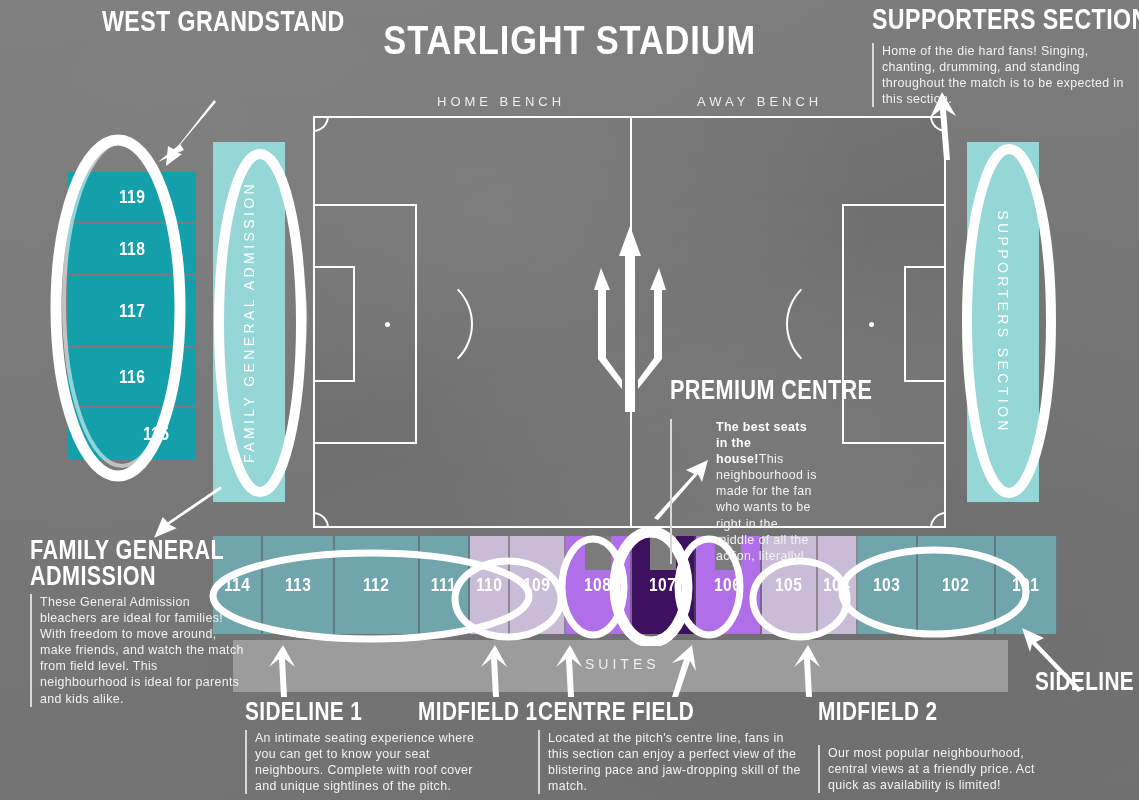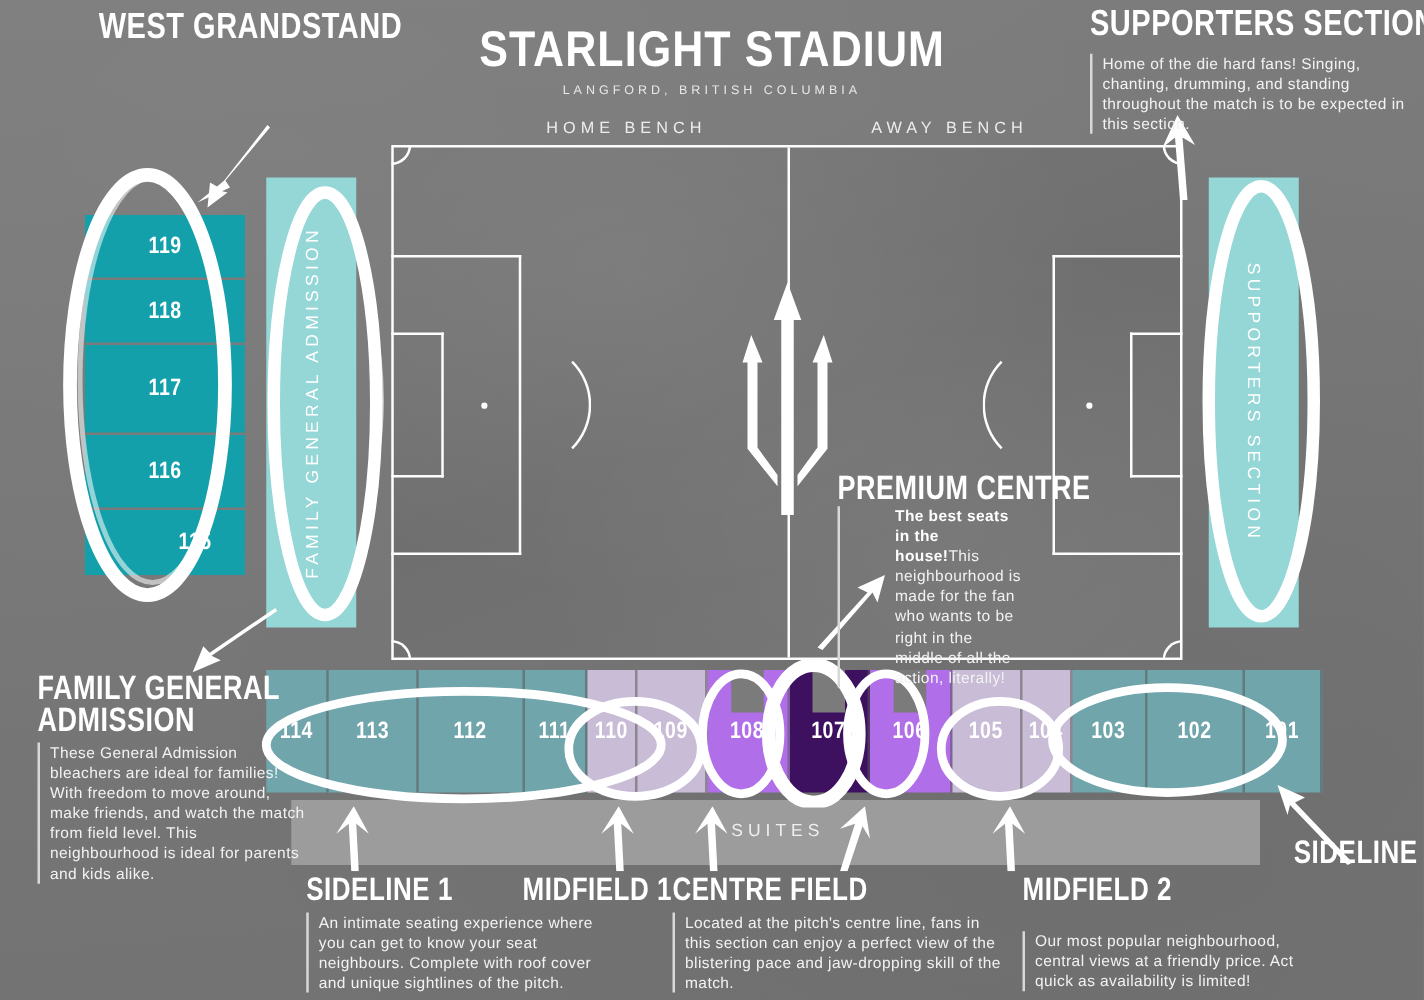--- a/index.html
+++ b/index.html
@@ -147,21 +147,20 @@
   .circle-mark { position: absolute; pointer-events: none; }
   .arrow { position: absolute; pointer-events: none; }
 </style>
 </head>
 <body>
 
 <div id="stage">
 
   <div id="title-block">
     <div id="stadium-title">STARLIGHT STADIUM</div>
-    <div id="stadium-sub">LANGFORD, BRITISH COLUMBIA</div>
   </div>
 
   <div class="bench-label" style="left:437px; top:94px;">HOME BENCH</div>
   <div class="bench-label" style="left:697px; top:94px;">AWAY BENCH</div>
 
   <div id="pitch">
     <div class="halfline"></div>
     <div class="corner tl"></div>
     <div class="corner tr"></div>
     <div class="corner bl"></div>
@@ -328,32 +327,32 @@
   <svg class="arrow" style="left:662px; top:645px;" width="48" height="52" viewBox="0 0 48 52">
     <path d="M10 52 L22 14 L10 18 L30 0 L34 26 L28 16 L16 52 Z" fill="#fff"></path>
   </svg>
   <svg class="arrow" style="left:790px; top:645px;" width="36" height="52" viewBox="0 0 36 52">
     <path d="M16 52 L14 14 L4 22 L18 0 L30 22 L20 14 L22 52 Z" fill="#fff"></path>
   </svg>
   <svg class="arrow" style="left:1018px; top:620px;" width="70" height="72" viewBox="0 0 70 72">
     <path d="M64 70 L18 22 L26 18 L4 8 L12 32 L14 24 L60 72 Z" fill="#fff"></path>
   </svg>
 
-  <div class="callout" style="left:79px; top:8px; width:270px;">
+  <div class="callout" style="left:102px; top:8px; width:270px;">
     <div class="hdg" style="font-size:29px; width:340px;">WEST GRANDSTAND</div>
   </div>
 
   <div class="callout" style="left:872px; top:6px; width:268px;">
     <div class="hdg" style="font-size:29px; width:340px;">SUPPORTERS SECTION</div>
     <div class="body-txt" style="margin-top:10px;">Home of the die hard fans! Singing, chanting, drumming, and standing throughout the match is to be expected in this section.</div>
   </div>
 
   <div class="callout" style="left:670px; top:378px; width:160px;">
     <div class="hdg" style="font-size:27px; width:230px;">PREMIUM CENTRE</div>
-    <div class="body-txt" style="margin-top:2px; width:150px;padding-left:44px;"><b>The best seats in the house!</b><span>This neighbourhood is made for the fan who wants to be right in the middle of all the action, literally!</span></div>
+    <div class="body-txt" style="margin-top:16px; width:150px;padding-left:44px;"><b>The best seats in the house!</b><span>This neighbourhood is made for the fan who wants to be right in the middle of all the action, literally!</span></div>
   </div>
 
   <div class="callout" style="left:30px; top:538px; width:215px;">
     <div class="hdg" style="font-size:27px; width:270px; white-space:normal; line-height:.96;">FAMILY GENERAL ADMISSION</div>
     <div class="body-txt" style="margin-top:4px;">These General Admission bleachers are ideal for families! With freedom to move around, make friends, and watch the match from field level. This neighbourhood is ideal for parents and kids alike.</div>
   </div>
 
   <div class="callout" style="left:245px; top:700px; width:250px;">
     <div class="hdg" style="font-size:26px; width:300px;">SIDELINE 1</div>
     <div class="body-txt" style="margin-top:6px;">An intimate seating experience where you can get to know your seat neighbours. Complete with roof cover and unique sightlines of the pitch.</div>

